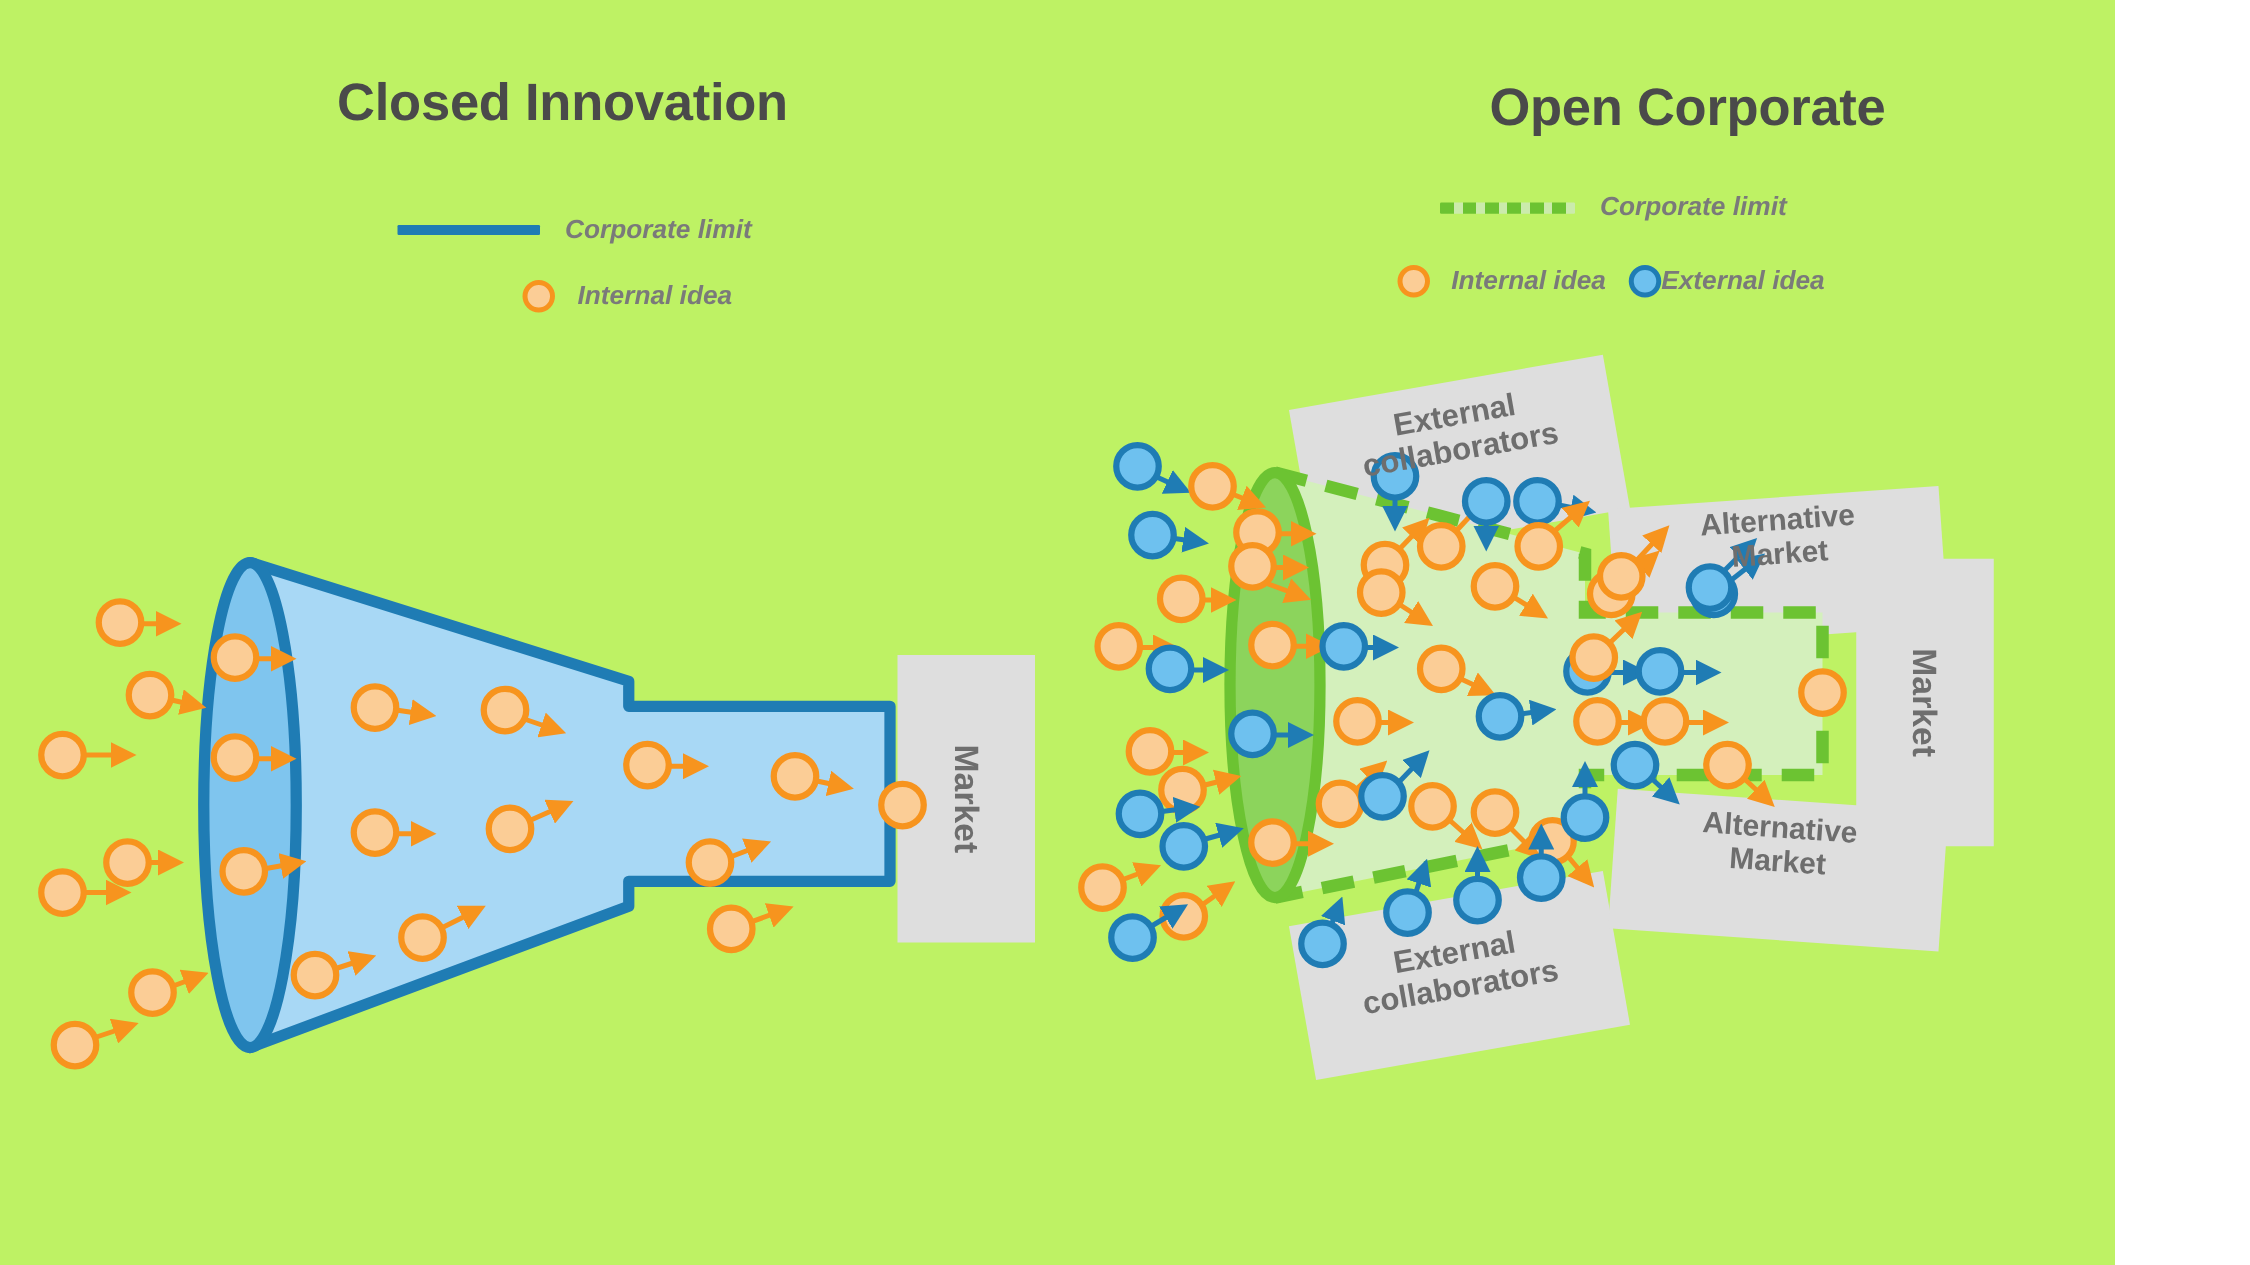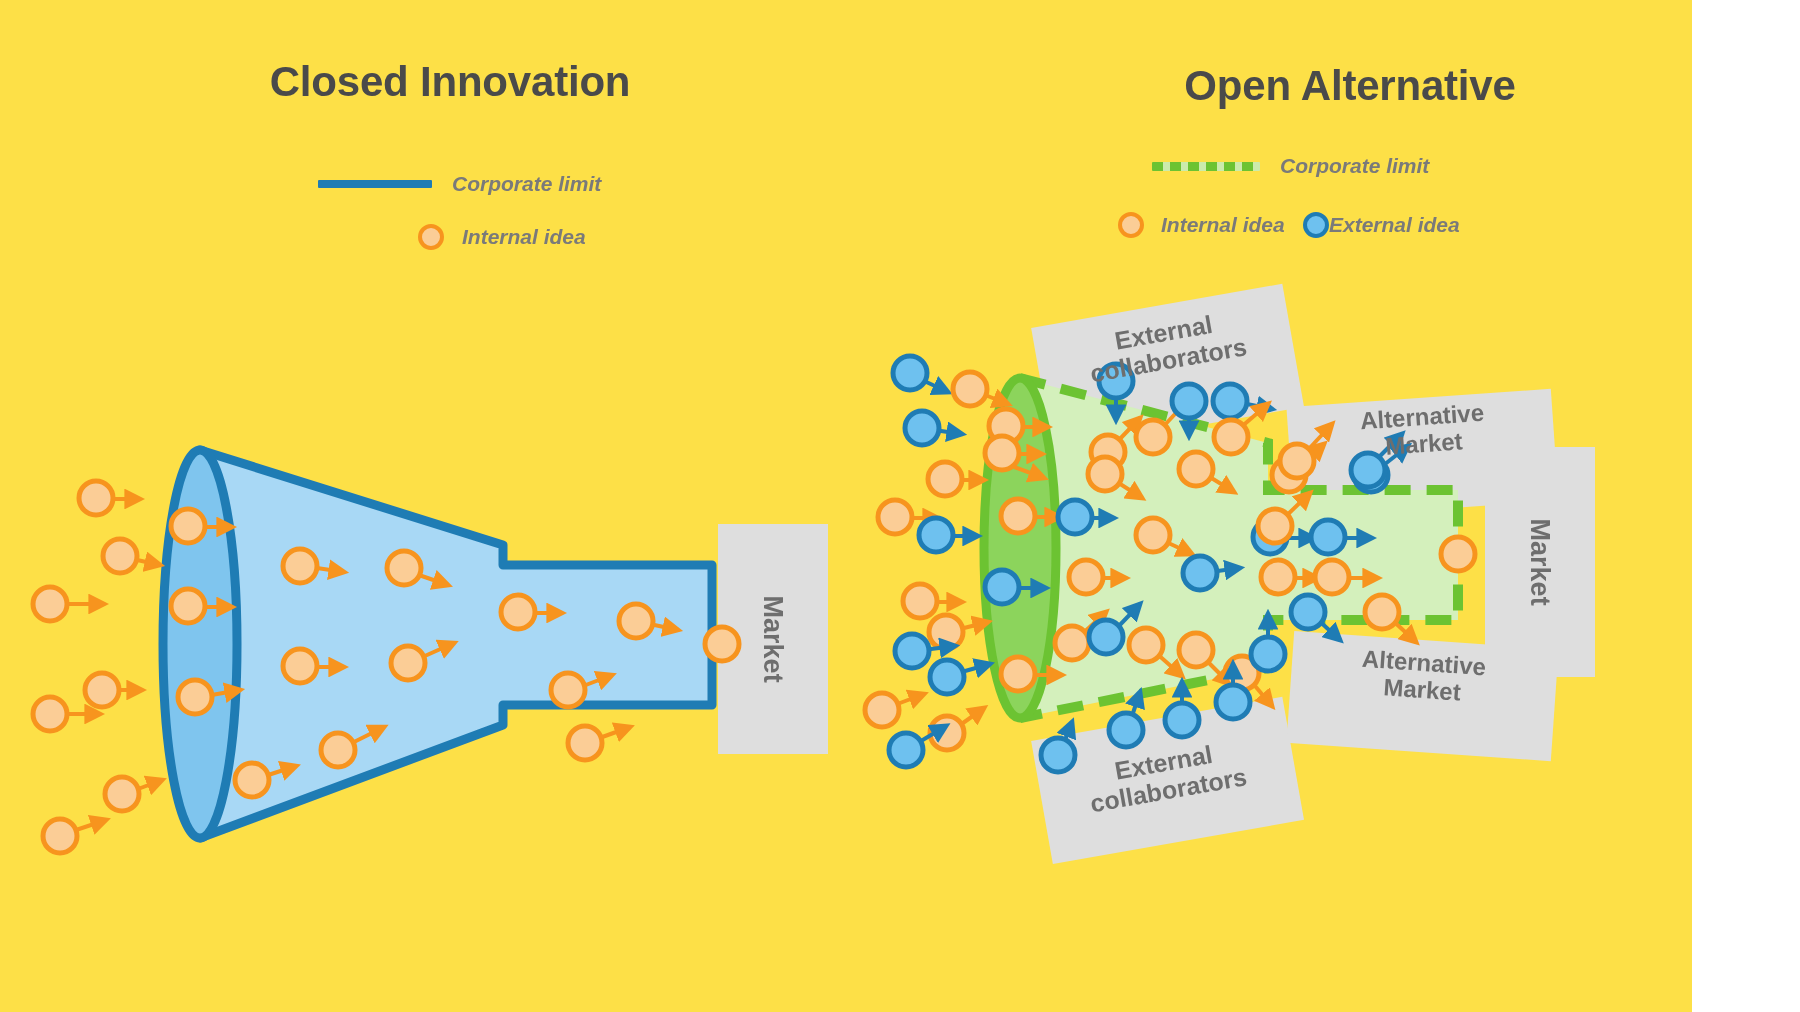--- a/index.html
+++ b/index.html
@@ -1,17 +1,17 @@
 <!DOCTYPE html>
 <html><head>
 <meta charset="utf-8">
 <style>
   html,body{margin:0;padding:0;background:#ffffff;}
   body{width:1800px;height:1012px;overflow:hidden;font-family:"Liberation Sans",sans-serif;}
-  #stage{position:relative;width:1692px;height:1012px;background:#fde047;}
+  #stage{position:relative;width:1692px;height:1012px;background:#bef264;}
   .panel{position:absolute;top:0;height:1012px;}
   #panel-closed{left:0;width:900px;}
   #panel-open{left:900px;width:900px;}
 
   .title{
     position:absolute;text-align:center;font-weight:bold;color:#4a4a4a;
     letter-spacing:-0.2px;white-space:nowrap;
   }
   #title-closed{left:0;top:58px;width:900px;font-size:42px;}
   #title-open{left:0;top:62px;width:900px;font-size:42px;}
@@ -163,21 +163,21 @@
       </g>
     </svg>
 
     <div class="boxlabel" id="mk-closed" style="left:718px;top:524px;width:110px;height:230px;display:flex;align-items:center;justify-content:center;font-size:27px;">
       <span style="transform:rotate(90deg);white-space:nowrap;">Market</span>
     </div>
   </div>
 
   <div class="panel" id="panel-open">
 
-    <div class="title" id="title-open">Open Alternative</div>
+    <div class="title" id="title-open">Open Corporate</div>
 
     <div class="legend-row" style="left:252px;top:154px;">
       <span class="legend-line-dashed"></span>
       <span class="legend-label" style="margin-left:20px;">Corporate limit</span>
     </div>
 
     <div class="legend-row" style="left:218px;top:212px;">
       <span class="legend-dot dot-orange"></span>
       <span class="legend-label" style="margin-left:17px;">Internal idea</span>
     </div>

